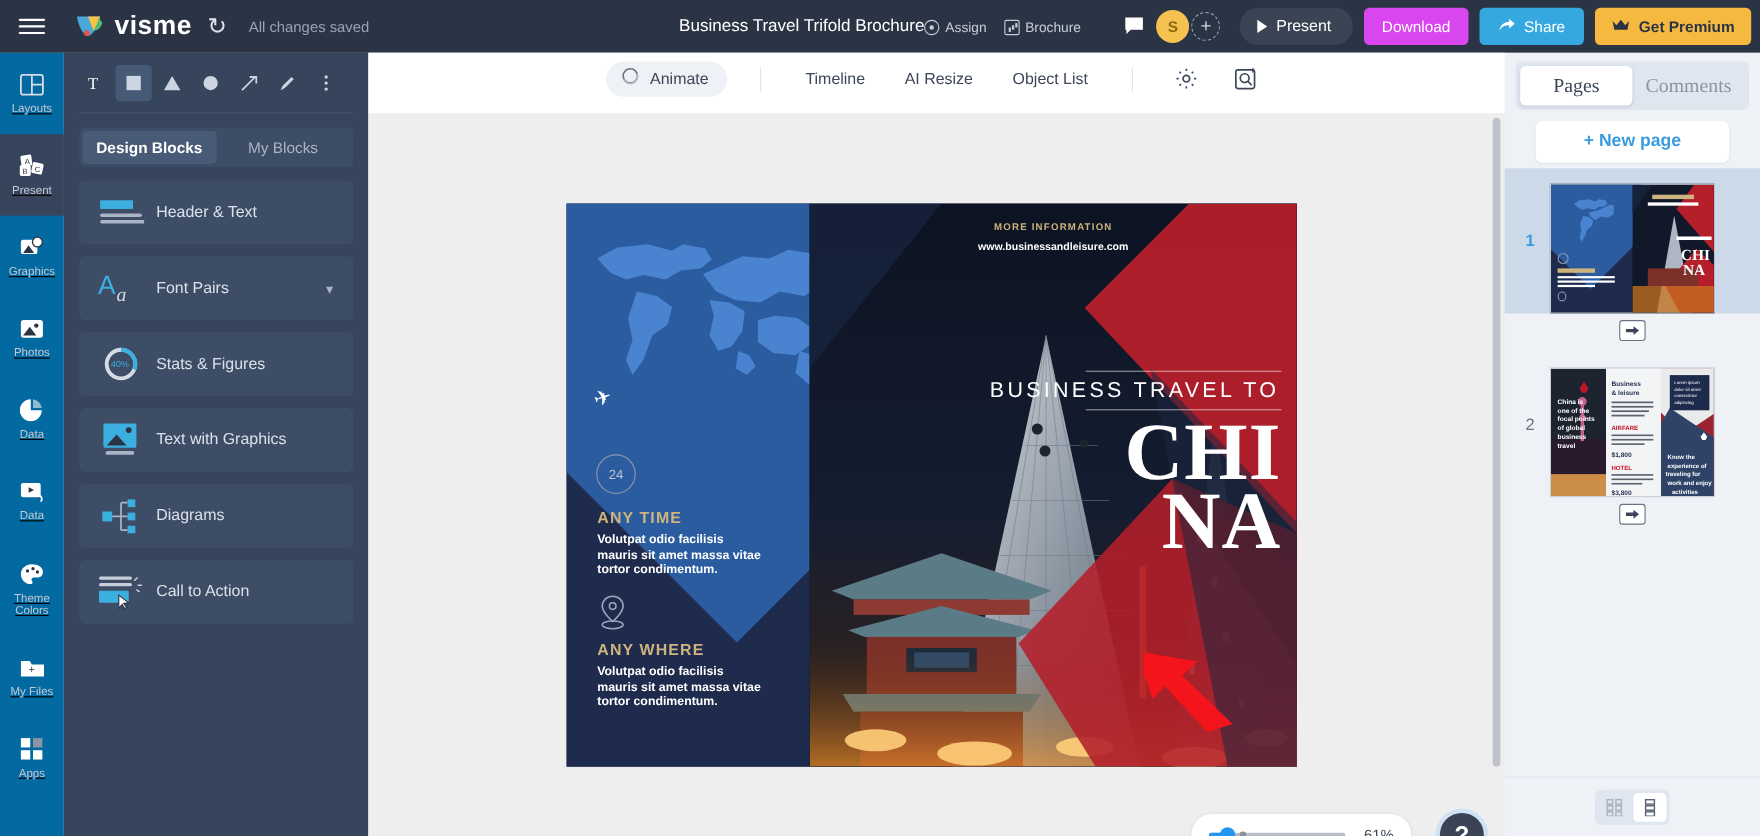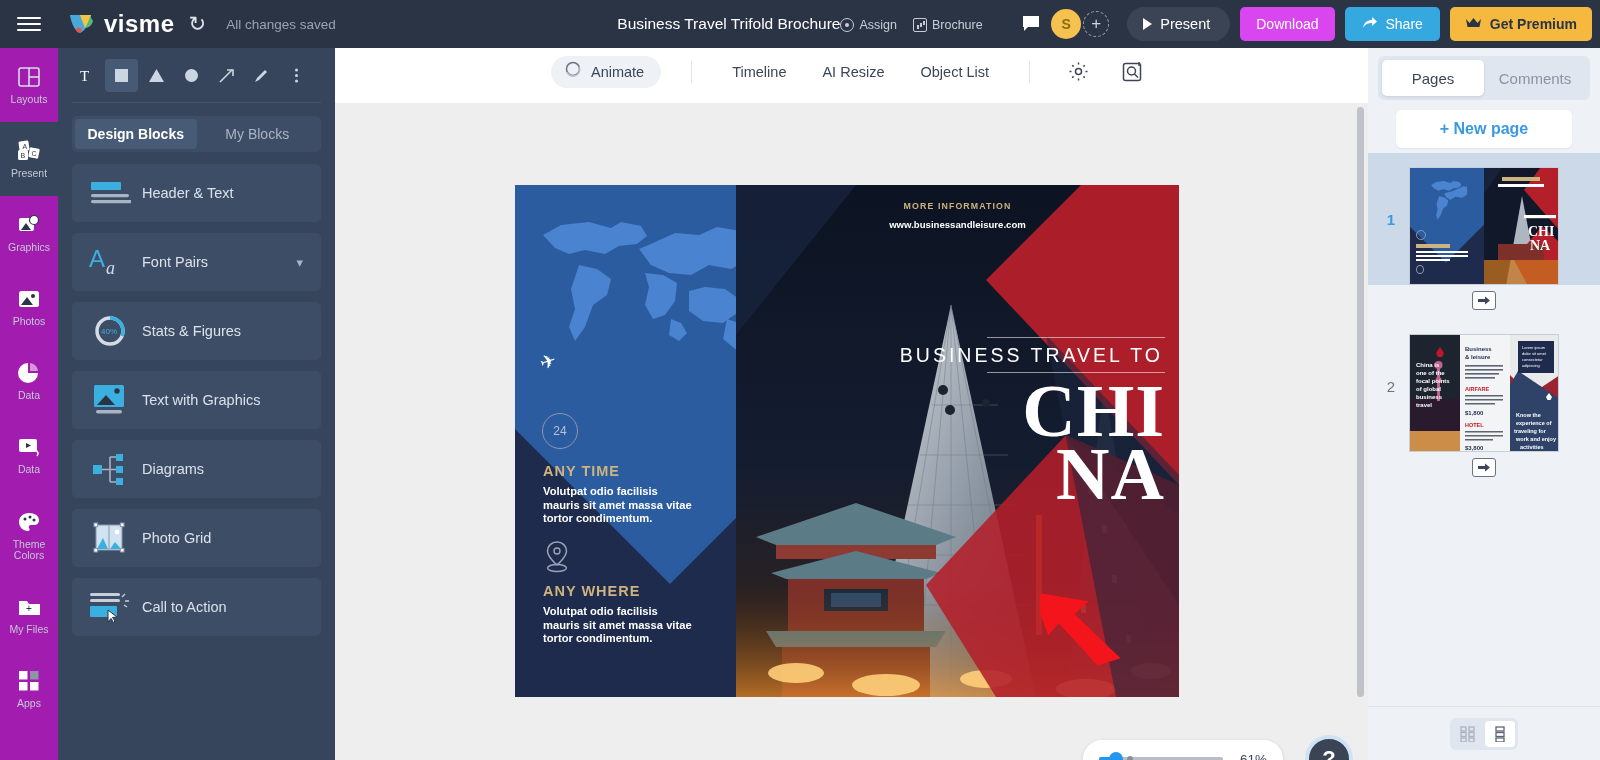--- a/index.html
+++ b/index.html
@@ -49,21 +49,21 @@
                  display:flex; align-items:center; gap:8px; padding:0 20px 0 16px; margin-left:8px; cursor:pointer; }
   .btn-dl { height:34px; border-radius:5px; background:#d946ef; color:#fff; font-size:14px; padding:0 16px;
             display:flex; align-items:center; cursor:pointer; }
   .btn-share { height:34px; border-radius:5px; background:#36a8e0; color:#fff; font-size:14px; padding:0 17px;
                display:flex; align-items:center; gap:8px; cursor:pointer; }
   .btn-prem { height:34px; border-radius:5px; background:#f5b93f; color:#2b3445; font-size:14px; font-weight:600; padding:0 15px;
               display:flex; align-items:center; gap:8px; cursor:pointer; }
   .tri-play { width:0; height:0; border-left:9px solid #fff; border-top:6px solid transparent; border-bottom:6px solid transparent; }
 
   
-  #rail { position:absolute; left:0; top:48px; width:58px; height:712px; background:#a21caf; }
+  #rail { position:absolute; left:0; top:48px; width:58px; height:712px; background:#0369a1;text-decoration:underline; }
   .rail-item { height:74px; display:flex; flex-direction:column; align-items:center; justify-content:center; gap:5px; cursor:pointer; }
   .rail-item.active { background:#36445c; }
   .rail-label { color:#c3c9d4; font-size:10.5px; text-align:center; line-height:11px; }
   .rail-ico { width:24px; height:24px; display:flex; align-items:center; justify-content:center; }
 
   
   #panel { position:absolute; left:58px; top:48px; width:277px; height:712px; background:#36455c; }
   .tools { display:flex; align-items:center; gap:2px; padding:11px 8px 0 12px; }
   .tool { width:33px; height:33px; border-radius:4px; display:flex; align-items:center; justify-content:center; cursor:pointer; }
   .tool.sel { background:#465a76; }
@@ -125,21 +125,21 @@
   .zl-knob { position:absolute; left:10px; top:-5px; width:14px; height:14px; border-radius:50%; background:#2196f3; cursor:pointer; }
   .zl-dot { position:absolute; left:28px; top:-1px; width:6px; height:6px; border-radius:50%; background:#8a9099; }
   .zl-val { font-size:13.5px; color:#3c4658; width:34px; text-align:right; }
   #helpbtn { position:absolute; left:970px; top:632px; width:48px; height:48px; border-radius:50%; background:#3a4455;
              color:#fff; font-size:22px; font-weight:700; display:flex; align-items:center; justify-content:center;
              border:4px solid #cfe3f5; cursor:pointer; }
 
   
   #rside { position:absolute; left:1368px; top:48px; width:232px; height:712px; background:#eef2f7; }
   .rtabs { display:flex; height:44px; margin:8px 10px 0 10px; background:#dfe6ef; border-radius:6px; padding:4px; }
-  .rtab { flex:1; display:flex; align-items:center; justify-content:center; font-size:15px; color:#8b94a3; border-radius:5px; cursor:pointer; }
+  .rtab { flex:1; display:flex; align-items:center; justify-content:center; font-size:18px; color:#8b94a3; border-radius:5px; cursor:pointer;font-family:Liberation Serif, serif; }
   .rtab.on { background:#fff; color:#3c4658; box-shadow:0 1px 3px rgba(0,0,0,.10); }
   .newpage { height:38px; margin:10px 28px 0 28px; background:#fff; border-radius:6px; color:#3a9ae0; font-size:16px; font-weight:700;
              display:flex; align-items:center; justify-content:center; gap:4px; cursor:pointer; box-shadow:0 1px 2px rgba(0,0,0,.06); }
 
   .pg-wrap { position:absolute; left:0; top:105px; width:232px; height:655px; }
   .pg-row { position:relative; padding:14px 0 0 0; }
   .pg-row.sel { background:#ccd9e8; }
   .pg-num { position:absolute; left:10px; top:50%; transform:translateY(-50%); font-size:15px; color:#6a7384; width:26px; text-align:center; }
   .pg-num.on { color:#3a9ae0; font-weight:700; }
   .thumb { margin:0 auto; width:150px; height:118px; overflow:hidden; border:1px solid #c6ced9; position:relative; background:#122; }
@@ -436,36 +436,20 @@
           <rect x="1" y="12" width="9" height="9" fill="#3bb0e0"></rect>
           <path d="M10 16.5 H18 M18 4 V29 M18 4 H24 M18 16.5 H24 M18 29 H24" stroke="#a9b4c4" stroke-width="1.6" fill="none"></path>
           <rect x="24" y="1" width="7" height="7" fill="#3bb0e0"></rect>
           <rect x="24" y="13" width="7" height="7" fill="#3bb0e0"></rect>
           <rect x="24" y="25" width="7" height="7" fill="#3bb0e0"></rect>
         </svg>
       </span>
       <span class="block-lbl">Diagrams</span>
     </div>
 
-    <div class="block">
-      <span class="block-ico">
-        <svg width="36" height="32" viewBox="0 0 36 32">
-          <rect x="4" y="3" width="26" height="25" fill="#cfe3f2" stroke="#8d97a8" stroke-width="1"></rect>
-          <line x1="17" y1="3" x2="17" y2="28" stroke="#8d97a8" stroke-width="1"></line>
-          <path d="M5 27 L11 16 L16 27 Z" fill="#3bb0e0"></path>
-          <circle cx="25" cy="10" r="2.4" fill="#fff"></circle>
-          <path d="M18 27 L23 20 L29 27 Z" fill="#3bb0e0"></path>
-          <rect x="2" y="1" width="3.6" height="3.6" fill="#fff" stroke="#8d97a8"></rect>
-          <rect x="28.4" y="1" width="3.6" height="3.6" fill="#fff" stroke="#8d97a8"></rect>
-          <rect x="2" y="26.4" width="3.6" height="3.6" fill="#fff" stroke="#8d97a8"></rect>
-          <rect x="28.4" y="26.4" width="3.6" height="3.6" fill="#fff" stroke="#8d97a8"></rect>
-        </svg>
-      </span>
-      <span class="block-lbl">Photo Grid</span>
-    </div>
 
     <div class="block">
       <span class="block-ico">
         <svg width="42" height="32" viewBox="0 0 42 32">
           <rect x="1" y="2" width="30" height="3" rx="1.5" fill="#c7cfda"></rect>
           <rect x="1" y="8" width="30" height="3" rx="1.5" fill="#c7cfda"></rect>
           <rect x="1" y="15" width="27" height="11" rx="1" fill="#3bb0e0"></rect>
           <path d="M33 6 L36 3 M36 10 H40 M35 14 L38 16" stroke="#c7cfda" stroke-width="1.4"></path>
           <path d="M19 19 L19 31 L22 27.5 L24.5 31.5 L26 30 L23.5 26.5 L28 26 Z" fill="#fff" stroke="#2b3445" stroke-width="1"></path>
         </svg>

